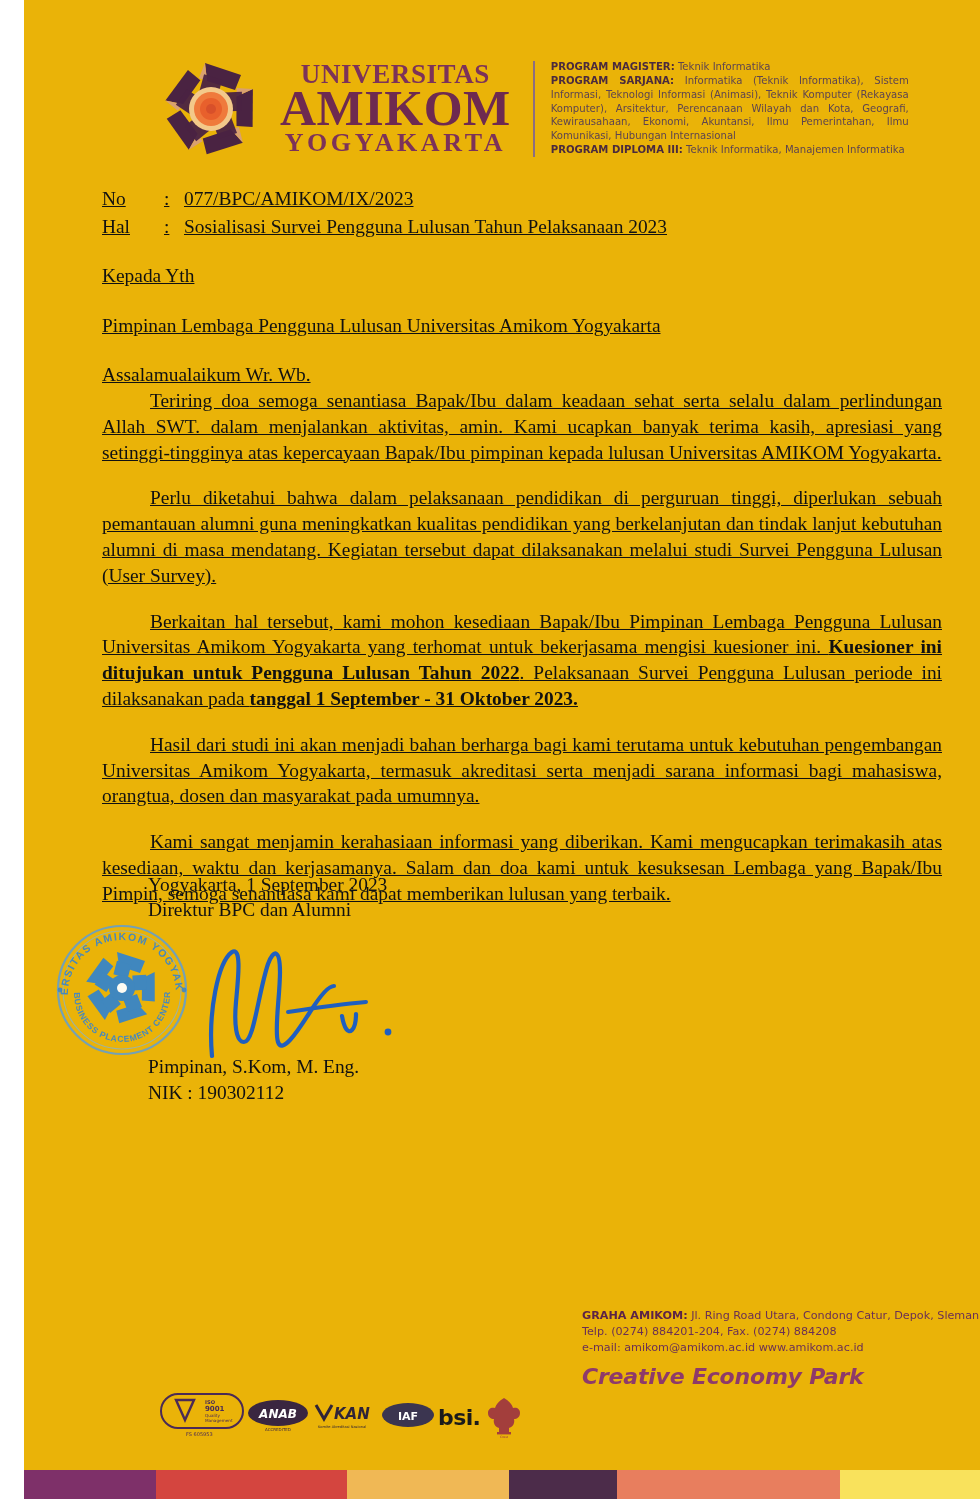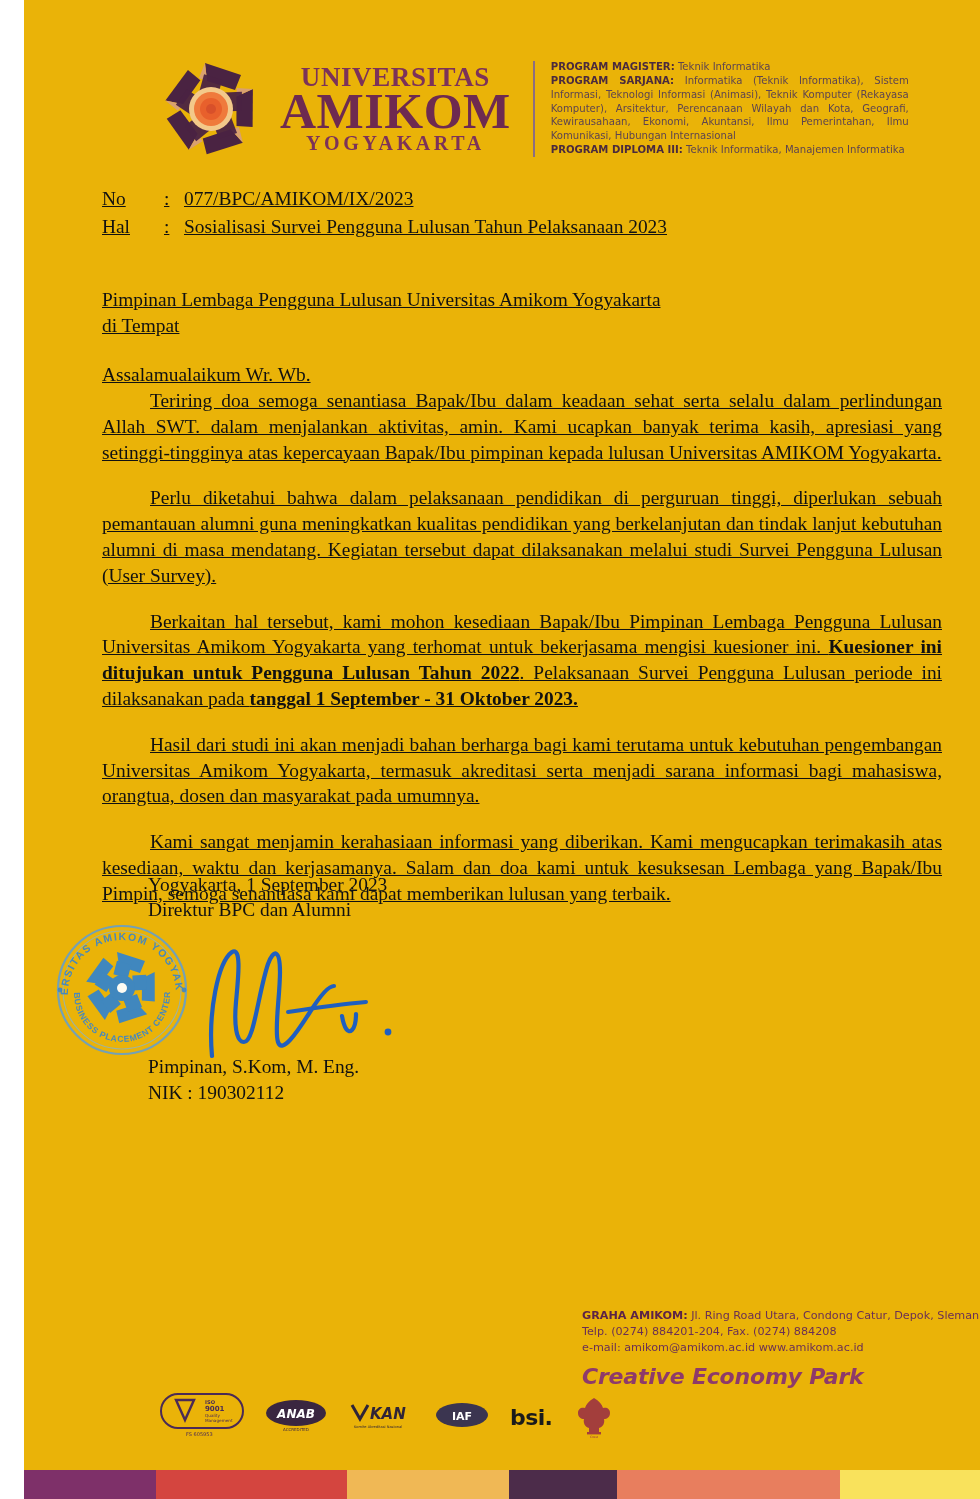--- a/index.html
+++ b/index.html
@@ -54,21 +54,21 @@
   }
   .wm-2 {
     font-size: 50px;
     font-weight: bold;
     letter-spacing: 0.5px;
     display: block;
     color: #6e2a50;
     margin-top: -2px;
   }
   .wm-3 {
-    font-size: 20px;
+    font-size: 26px;
     font-weight: bold;
     letter-spacing: 3.6px;
     display: block;
     color: #7c3259;
     margin-top: -1px;
   }
   .lh-divider {
     width: 2px;
     height: 96px;
     background: #8c6e82;
@@ -142,21 +142,21 @@
     pointer-events: none;
   }
 
   
   .cert-logos {
     position: absolute;
     left: 136px;
     top: 1392px;
     display: flex;
     align-items: center;
-    gap: 20px;
+    gap: 2px;
   }
   .cert-badge { display: block; }
   .bsi-text {
     font-family: "DejaVu Sans", "Liberation Sans", sans-serif;
     font-size: 22px;
     font-weight: bold;
     color: #1b1b1b;
     letter-spacing: -0.6px;
     line-height: 1;
   }
@@ -282,24 +282,24 @@
         <td>077/BPC/AMIKOM/IX/2023</td>
       </tr>
       <tr>
         <td class="meta-label">Hal</td>
         <td class="meta-colon">:</td>
         <td>Sosialisasi Survei Pengguna Lulusan Tahun Pelaksanaan 2023</td>
       </tr>
     </tbody>
       </table>
 
+    <div class="block-line">Kepada Yth</div>
     <div class="gap-md"></div>
 
     <div class="block-line">Pimpinan Lembaga Pengguna Lulusan Universitas Amikom Yogyakarta</div>
-    <div class="block-line">di Tempat</div>
     <div class="gap-md"></div>
 
     <div class="block-line">Assalamualaikum Wr. Wb.</div>
 
     <p class="para">Teriring doa semoga senantiasa Bapak/Ibu dalam keadaan sehat serta selalu dalam perlindungan Allah SWT. dalam menjalankan aktivitas, amin. Kami ucapkan banyak terima kasih, apresiasi yang setinggi-tingginya atas kepercayaan Bapak/Ibu pimpinan kepada lulusan Universitas AMIKOM Yogyakarta.</p>
 
     <p class="para">Perlu diketahui bahwa dalam pelaksanaan pendidikan di perguruan tinggi, diperlukan sebuah pemantauan alumni guna meningkatkan kualitas pendidikan yang berkelanjutan dan tindak lanjut kebutuhan alumni di masa mendatang. Kegiatan tersebut dapat dilaksanakan melalui studi Survei Pengguna Lulusan (User Survey).</p>
 
     <p class="para"><span>Berkaitan hal tersebut, kami mohon kesediaan Bapak/Ibu Pimpinan Lembaga Pengguna Lulusan Universitas Amikom Yogyakarta yang terhomat untuk bekerjasama mengisi kuesioner ini. </span><b>Kuesioner ini ditujukan untuk Pengguna Lulusan Tahun 2022</b><span>. Pelaksanaan Survei Pengguna Lulusan periode ini dilaksanakan pada </span><b>tanggal 1 September - 31 Oktober 2023.</b></p>
 

